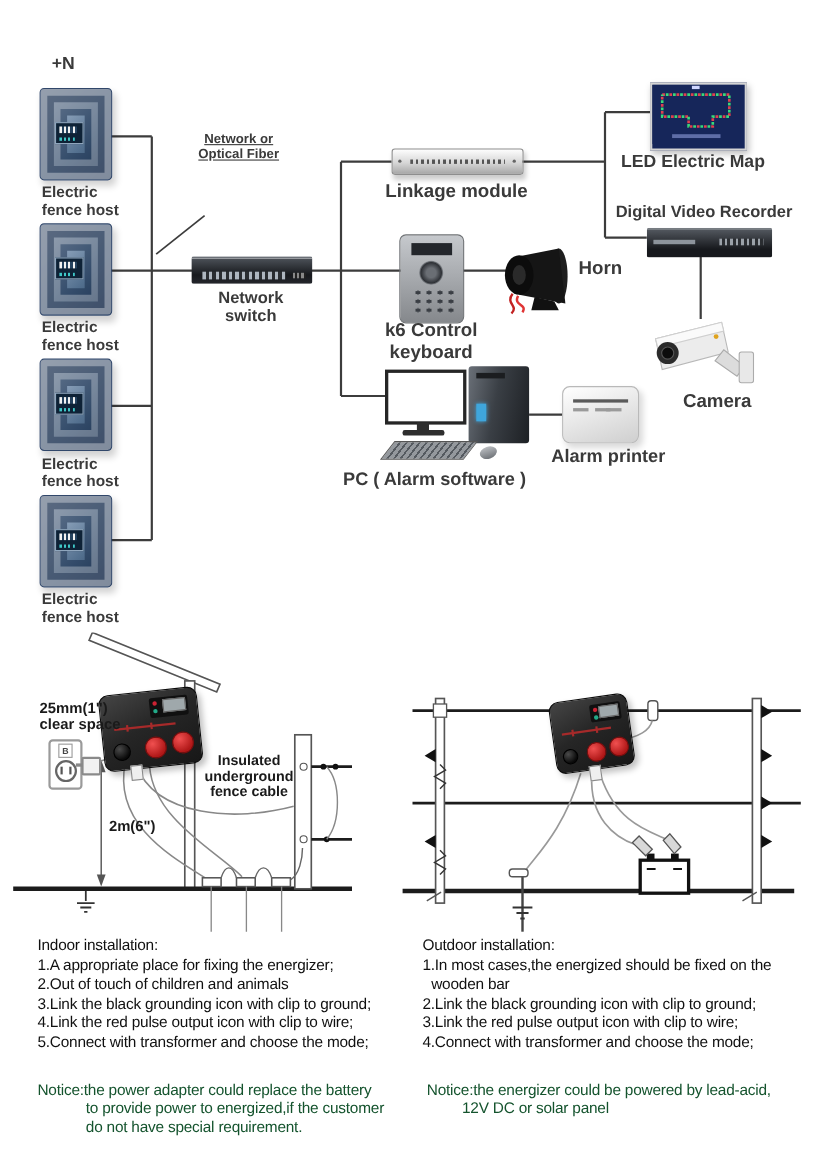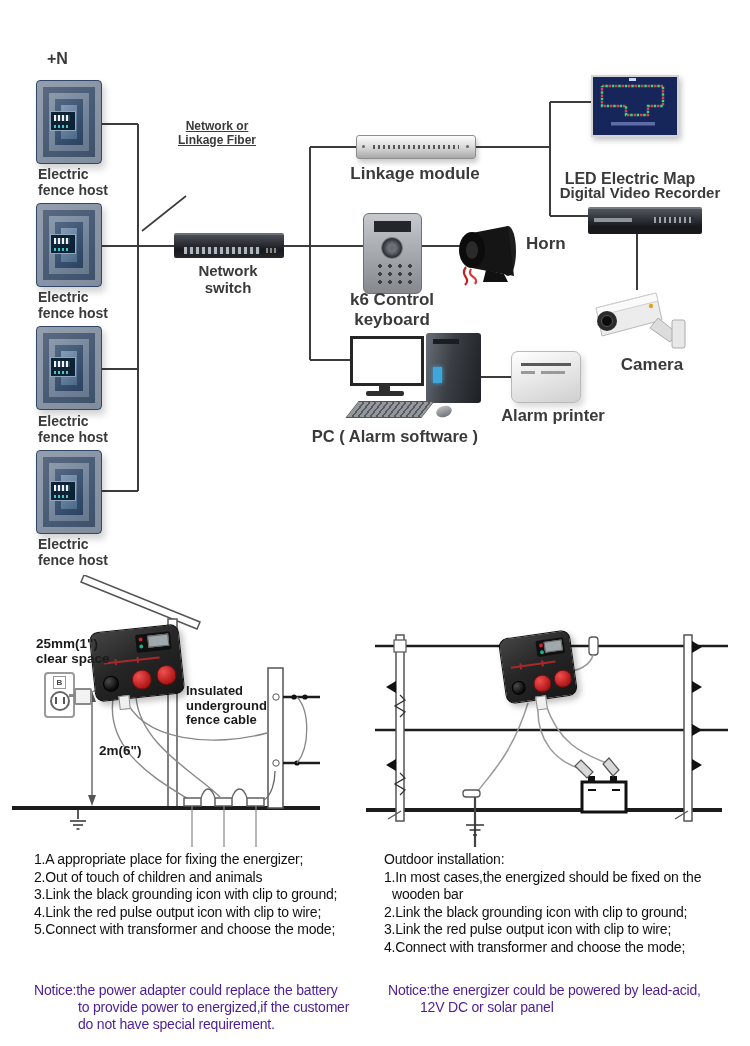--- a/index.html
+++ b/index.html
@@ -104,21 +104,21 @@
   .outlet .socket{position:absolute;left:4px;top:17px;width:16px;height:16px;border:2px solid #666;
         border-radius:50%;}
   .outlet .socket::before{content:"";position:absolute;left:3px;top:4px;width:2px;height:7px;background:#555;}
   .outlet .socket::after{content:"";position:absolute;right:3px;top:4px;width:2px;height:7px;background:#555;}
   .plug{position:absolute;left:74px;top:688px;width:14px;height:13px;background:#f2f2f2;
         border:2px solid #8a8a8a;border-radius:2px;}
   .plug::before{content:"";position:absolute;left:-7px;top:4px;width:6px;height:3px;background:#888;}
   
   .instr{position:absolute;font-size:14px;line-height:17.6px;color:#101010;letter-spacing:-0.2px;font-weight:500;}
   .instr div{white-space:nowrap;}
-  .notice{position:absolute;font-size:14px;line-height:17.2px;color:#4c1d95;letter-spacing:-0.2px;font-weight:500;}
+  .notice{position:absolute;font-size:14px;line-height:17.2px;color:#14532d;letter-spacing:-0.2px;font-weight:500;}
   .notice div{white-space:nowrap;}
   .ind44{padding-left:44px;} .ind32{padding-left:32px;} .ind8{padding-left:8px;}
   .smlbl{position:absolute;font-weight:600;color:#1a1a1a;line-height:1.12;}
 </style>
 </head>
 <body>
 
 <div class="page">
 
 
@@ -156,42 +156,42 @@
     <div>Electric</div>
       <div>fence host</div>
     </div>
   <div class="lbl left" style="left:38px;top:536px;font-size:14px;">
     <div>Electric</div>
       <div>fence host</div>
     </div>
 
   <div class="lbl" style="left:152px;top:120px;width:130px;font-size:12px;text-decoration:underline;">
     <div>Network or</div>
-      <div>Linkage Fiber</div>
+      <div>Optical Fiber</div>
     </div>
 
   <div class="switch"></div>
   <div class="lbl" style="left:170px;top:262px;width:116px;font-size:15px;">
     <div>Network</div>
       <div>switch</div>
     </div>
 
   <div class="linkage"></div>
   <div class="lbl" style="left:345px;top:164px;width:140px;font-size:17px;">Linkage module</div>
 
   <div class="ledmap">
     <svg width="80" height="54" viewBox="0 0 80 54">
       <rect x="0" y="0" width="80" height="54" fill="#16265a"></rect>
       <rect x="36" y="1" width="7" height="3" fill="#cfd6ff"></rect>
       <path d="M9 9 H70 V29 H55 V38 H33 V29 H9 Z" fill="none" stroke="#e04050" stroke-width="2.4" stroke-dasharray="2.5 4"></path>
       <path d="M9 9 H70 V29 H55 V38 H33 V29 H9 Z" fill="none" stroke="#39d97a" stroke-width="2.4" stroke-dasharray="2.5 4" stroke-dashoffset="3.2"></path>
       <rect x="18" y="45" width="44" height="3.5" fill="#7786c2" opacity="0.75"></rect>
     </svg>
   </div>
-  <div class="lbl" style="left:556px;top:139px;width:148px;font-size:16px;margin-top:31px;">LED Electric Map</div>
+  <div class="lbl" style="left:556px;top:139px;width:148px;font-size:16px;">LED Electric Map</div>
 
   <div class="lbl" style="left:550px;top:184px;width:180px;font-size:15px;">Digital Video Recorder</div>
   <div class="dvr"></div>
 
   <svg class="abs" style="left:456px;top:218px;" width="72" height="70" viewBox="0 0 72 70">
     <ellipse cx="52" cy="33" rx="8" ry="25" fill="#1e1e1e"></ellipse>
     <polygon points="16,15 52,8 58,58 16,50" fill="#151515"></polygon>
     <ellipse cx="16" cy="32" rx="13" ry="18" fill="#0c0c0c"></ellipse>
     <ellipse cx="16" cy="32" rx="6" ry="9" fill="#2a2a2a"></ellipse>
     <path d="M30 52 L27 64 L52 64 L48 56 Z" fill="#111"></path>
@@ -269,21 +269,21 @@
     <div class="knob" style="left:37px;bottom:7px;width:18px;height:18px;"></div>
     <div class="knob" style="left:62px;bottom:9px;width:18px;height:18px;"></div>
     <div class="terminal" style="left:22px;bottom:-11px;"></div>
   </div>
 
   <div class="smlbl" style="left:36px;top:636px;font-size:13.5px;">
     <div>25mm(1")</div>
       <div>clear space</div>
     </div>
   <div class="smlbl" style="left:99px;top:743px;font-size:13.5px;">2m(6")</div>
-  <div class="smlbl" style="left:186px;top:684px;font-size:13px;">
+  <div class="smlbl" style="left:186px;top:684px;font-size:13px;text-align:center;">
     <div>Insulated</div>
     <div>underground</div>
     <div>fence cable</div>
     </div>
 
   <div class="outlet">
     <div class="b">B</div>
     <div class="socket"></div>
   </div>
   <div class="plug"></div>
@@ -322,20 +322,21 @@
   <div class="energizer" style="left:502px;top:634px;width:70px;height:64px;transform:rotate(-8deg);">
     <div class="panel"></div>
     <div class="redline"></div>
     <div class="knob black" style="left:6px;bottom:7px;width:12px;height:12px;"></div>
     <div class="knob" style="left:28px;bottom:6px;width:16px;height:16px;"></div>
     <div class="knob" style="left:49px;bottom:8px;width:16px;height:16px;"></div>
     <div class="terminal" style="left:28px;bottom:-11px;"></div>
   </div>
 
   <div class="instr" style="left:34px;top:851px;">
+    <div>Indoor installation:</div>
     <div>1.A appropriate place for fixing the energizer;</div>
     <div>2.Out of touch of children and animals</div>
     <div>3.Link the black grounding icon with clip to ground;</div>
     <div>4.Link the red pulse output icon with clip to wire;</div>
     <div>5.Connect with transformer and choose the mode;</div>
   </div>
 
   <div class="instr" style="left:384px;top:851px;">
     <div>Outdoor installation:</div>
     <div>1.In most cases,the energized should be fixed on the</div>

